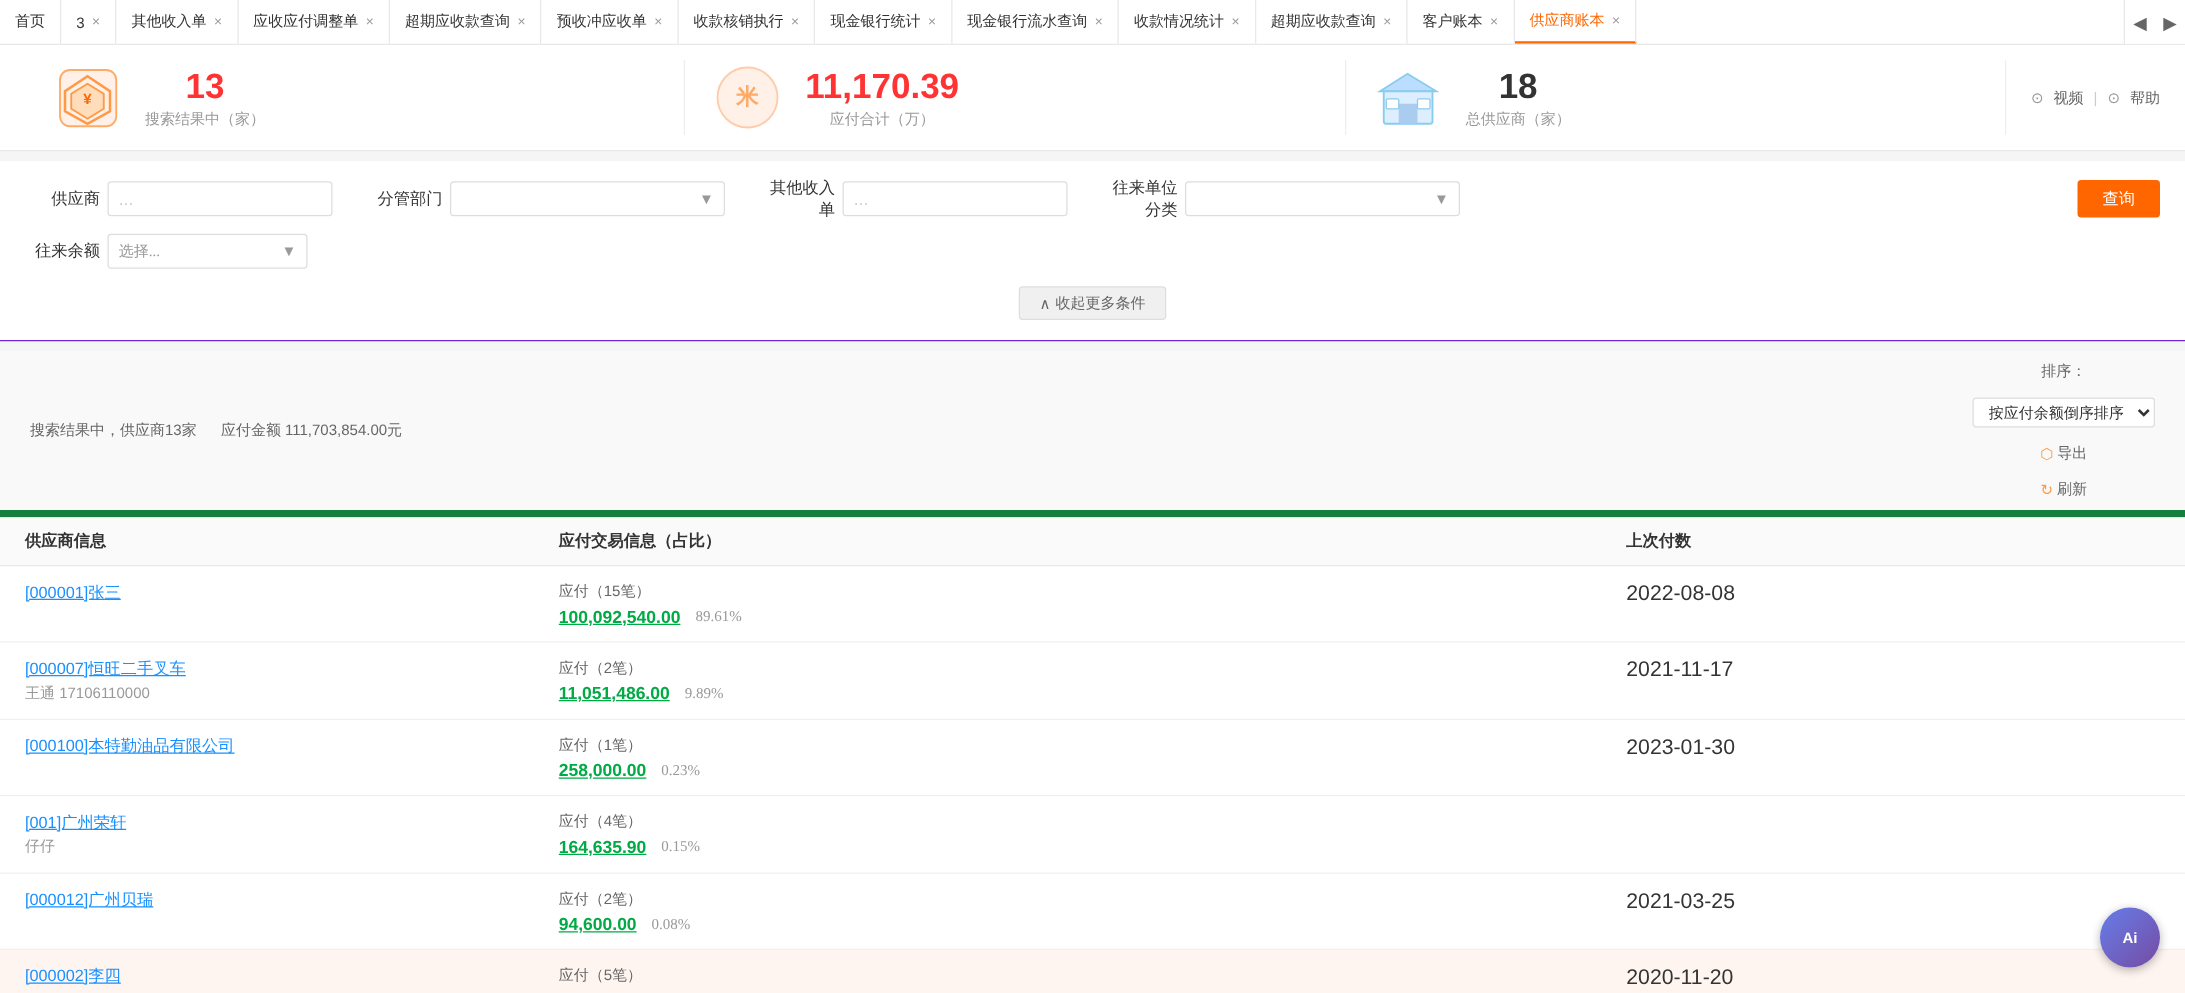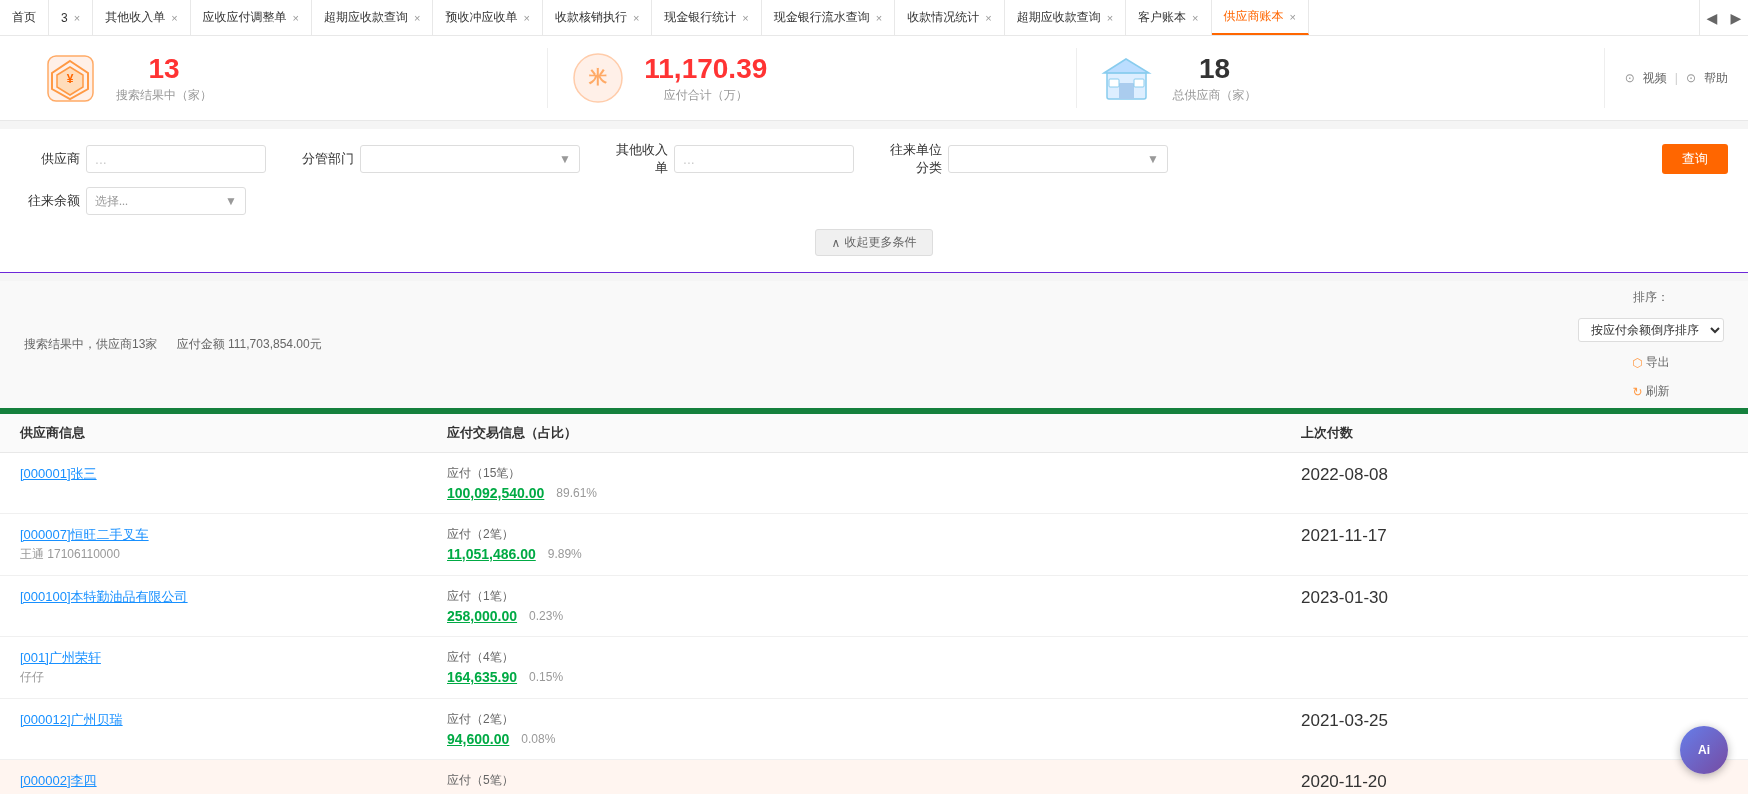--- a/index.html
+++ b/index.html
@@ -89,21 +89,21 @@
     .table-row {
       display: grid; grid-template-columns: 1fr 2fr 1fr;
       padding: 12px 20px; border-bottom: 1px solid #f0f0f0;
       cursor: pointer;
     }
     .table-row.highlighted { background: #fff5f0; }
     .supplier-link { color: #1890ff; text-decoration: underline; font-size: 13px; cursor: pointer; }
     .supplier-sub { font-size: 12px; color: #999; margin-top: 2px; }
     .payable-count { font-size: 12px; color: #666; margin-bottom: 3px; }
     .payable-amount { color: #00aa44; font-size: 14px; font-weight: bold; text-decoration: underline; cursor: pointer; }
-    .payable-percent { font-size: 12px; color: #999; margin-left: 12px; }
+    .payable-percent { font-size: 12px; color: #999; margin-left: 12px; font-family: Liberation Serif, serif; }
     .last-payment { font-size: 17px; color: #333; }
     .payable-row { display: flex; align-items: center; }
 
     
     .content-area { overflow-y: auto; max-height: calc(100vh - 280px); }
     .content-area::-webkit-scrollbar { width: 6px; }
     .content-area::-webkit-scrollbar-thumb { background: #ccc; border-radius: 3px; }
   </style>
 </head>
 <body>

